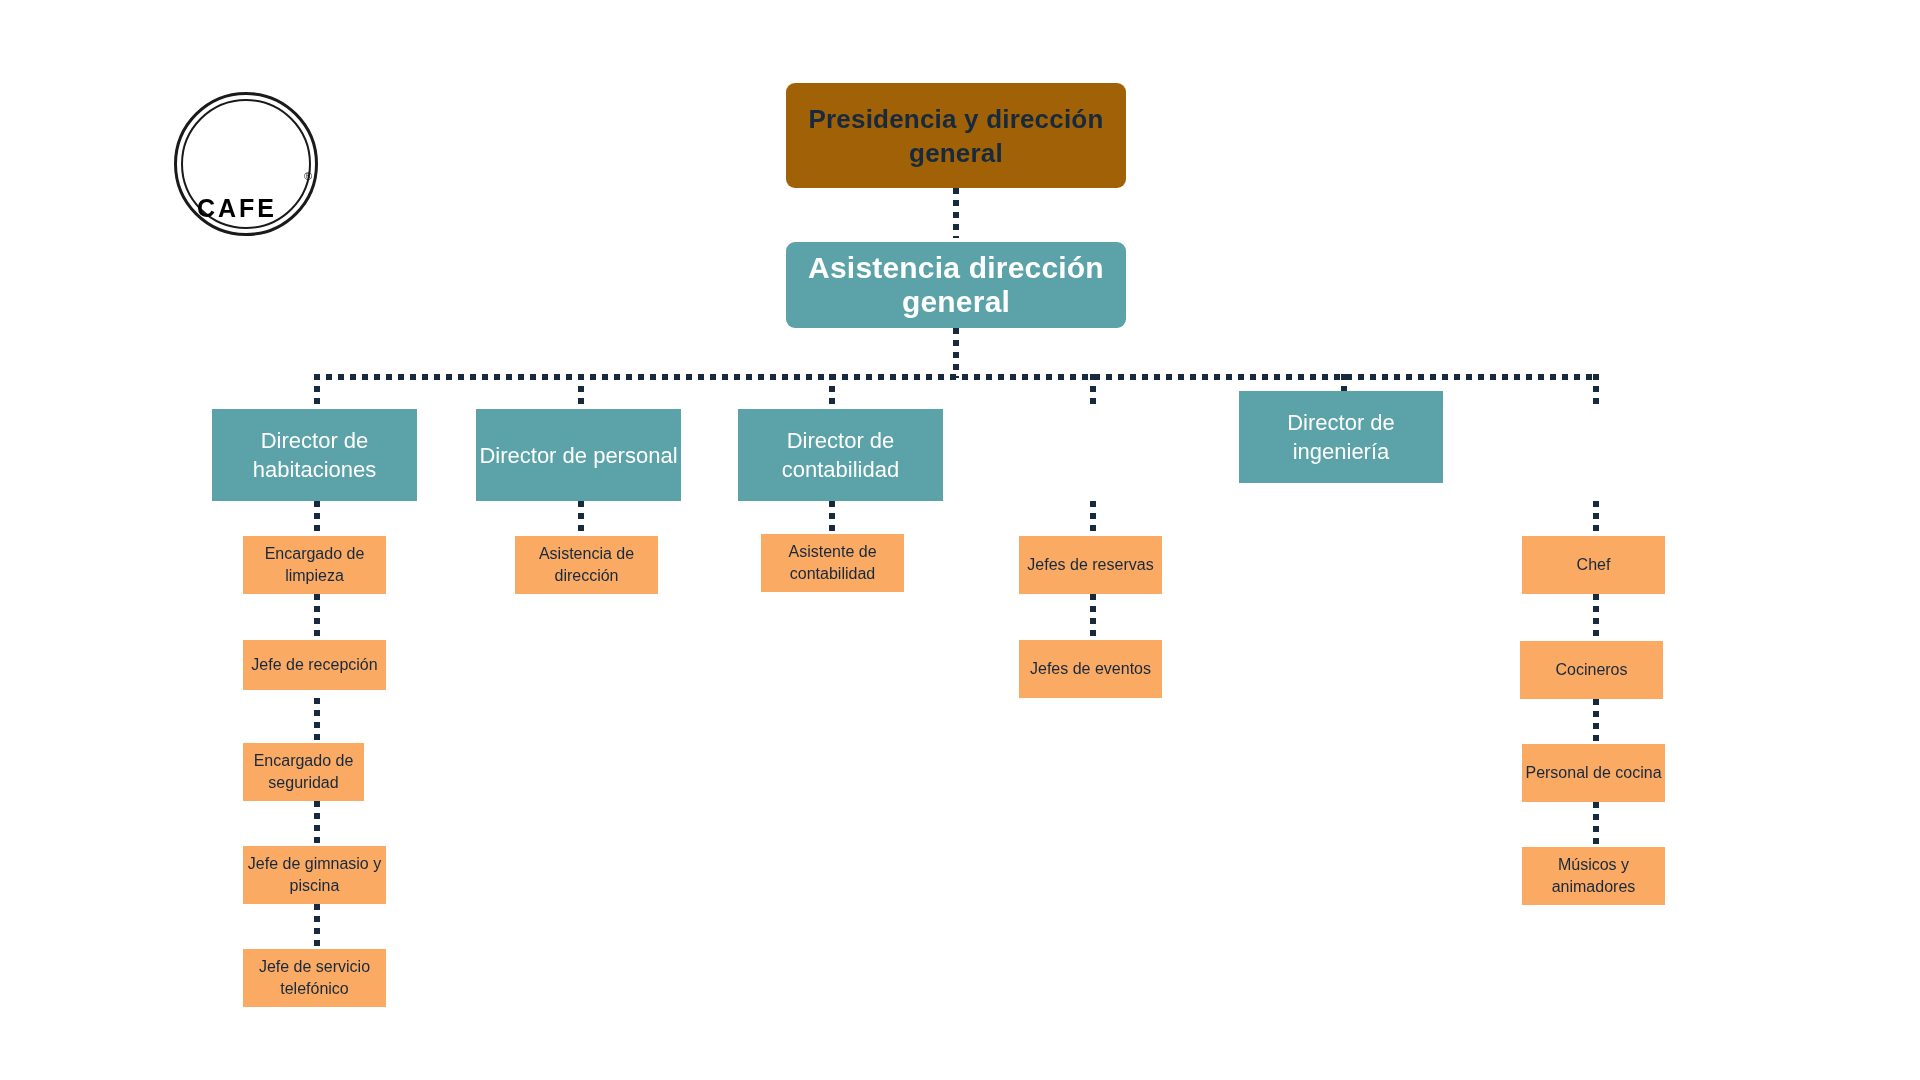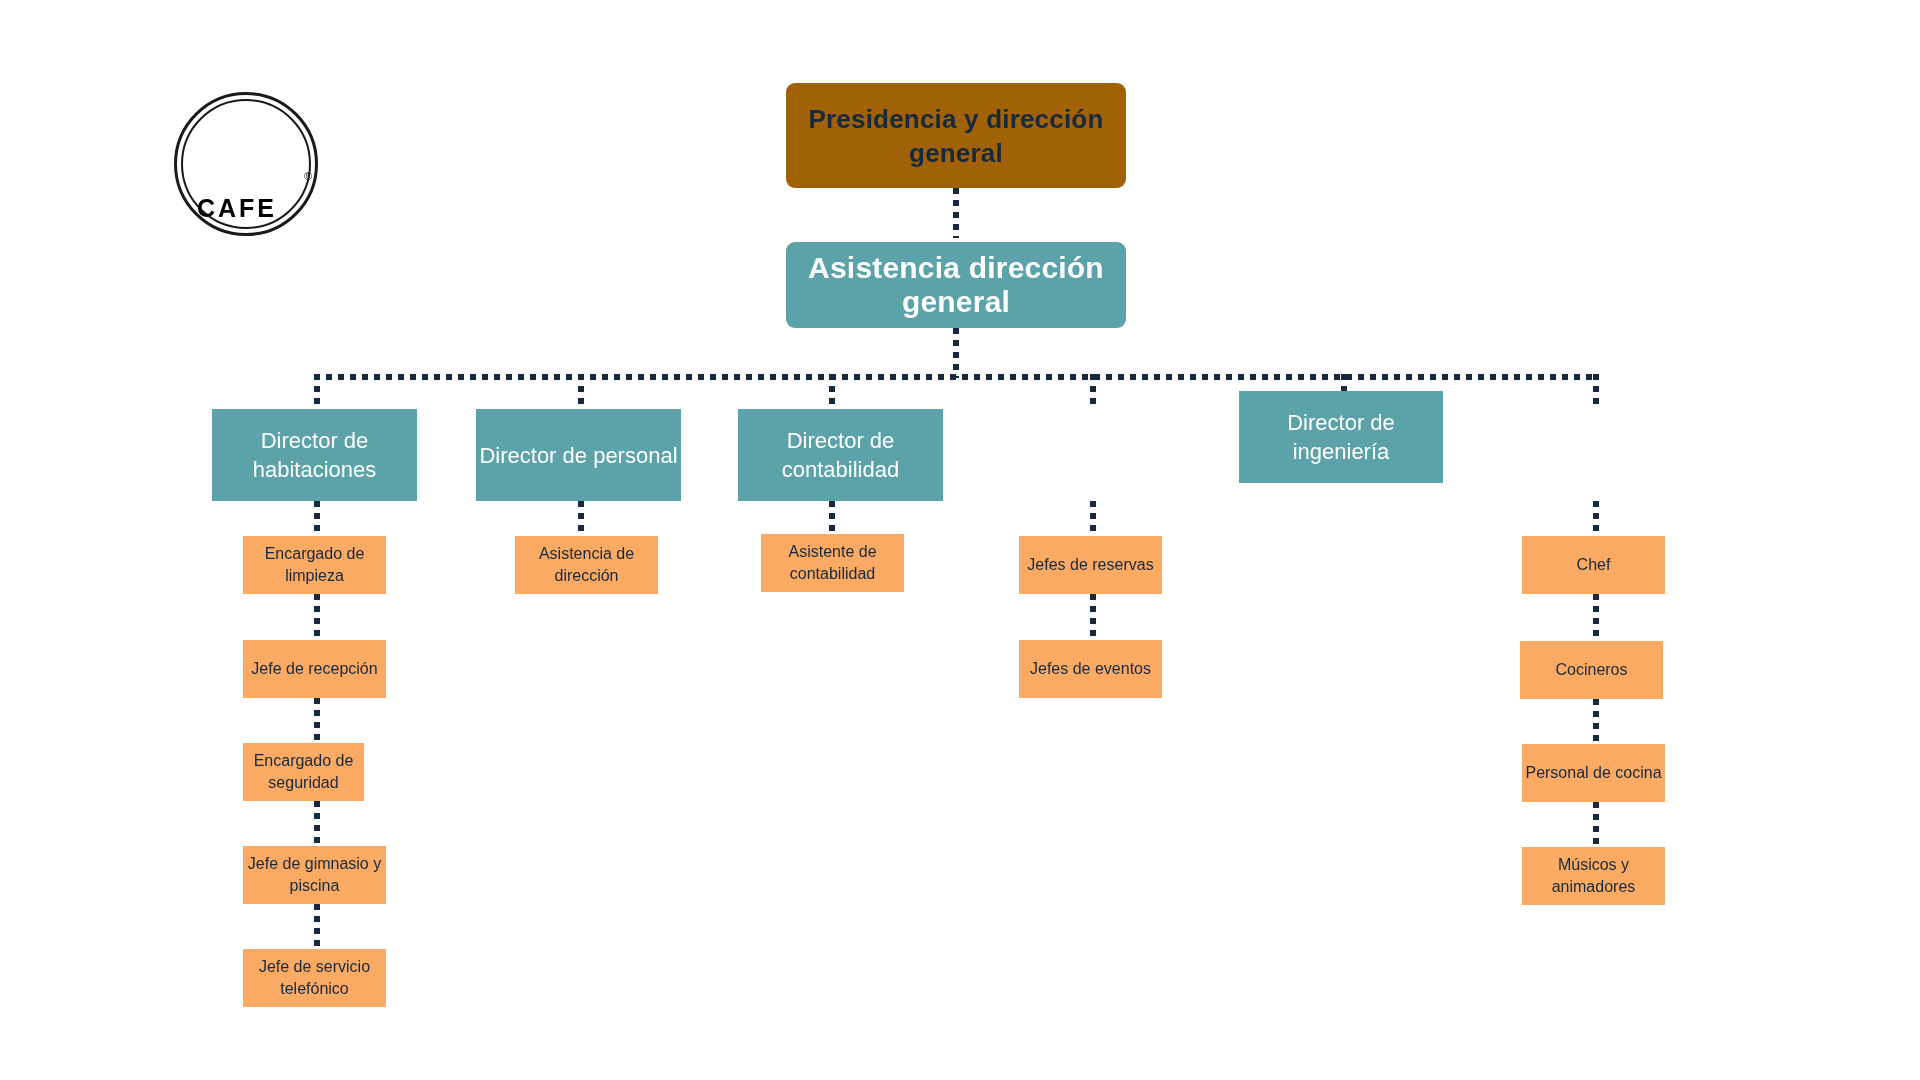--- a/index.html
+++ b/index.html
@@ -122,21 +122,21 @@
   <div class="node dir" style="left:1239px;top:391px;width:204px;height:92px;">
     <span>Director de ingeniería</span>
   </div>
 
   <div class="conn-v" style="left:314px;top:501px;height:37px;"></div>
   <div class="node leaf wrap" style="left:243px;top:536px;width:143px;height:58px;">
     <span>Encargado de limpieza</span>
   </div>
 
   <div class="conn-v" style="left:314px;top:594px;height:42px;"></div>
-  <div class="node leaf wrap" style="left:243px;top:640px;width:143px;height:58px;">
+  <div class="node leaf wrap" style="left:243px;top:640px;width:143px;height:50px;">
     <span>Jefe de recepción</span>
   </div>
 
   <div class="conn-v" style="left:314px;top:698px;height:42px;"></div>
   <div class="node leaf wrap" style="left:243px;top:743px;width:121px;height:58px;">
     <span>Encargado de seguridad</span>
   </div>
 
   <div class="conn-v" style="left:314px;top:801px;height:42px;"></div>
   <div class="node leaf wrap" style="left:243px;top:846px;width:143px;height:58px;">

